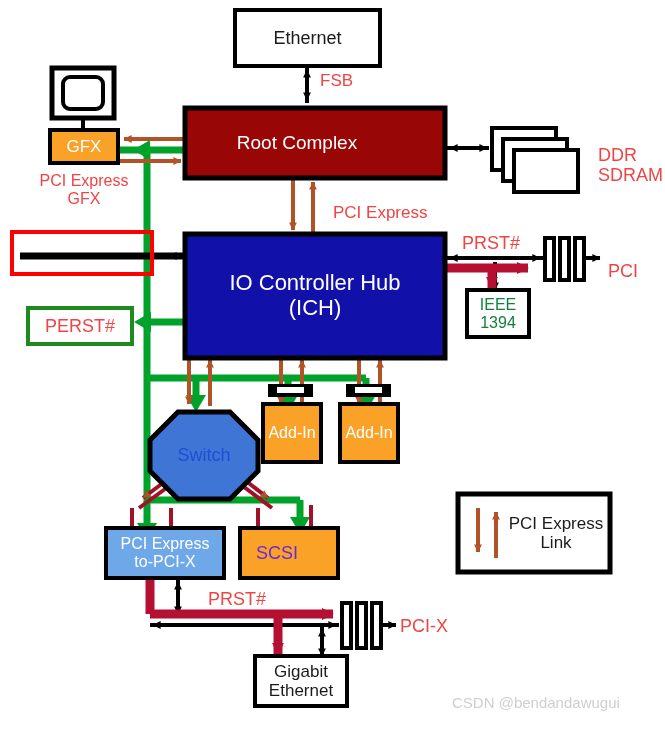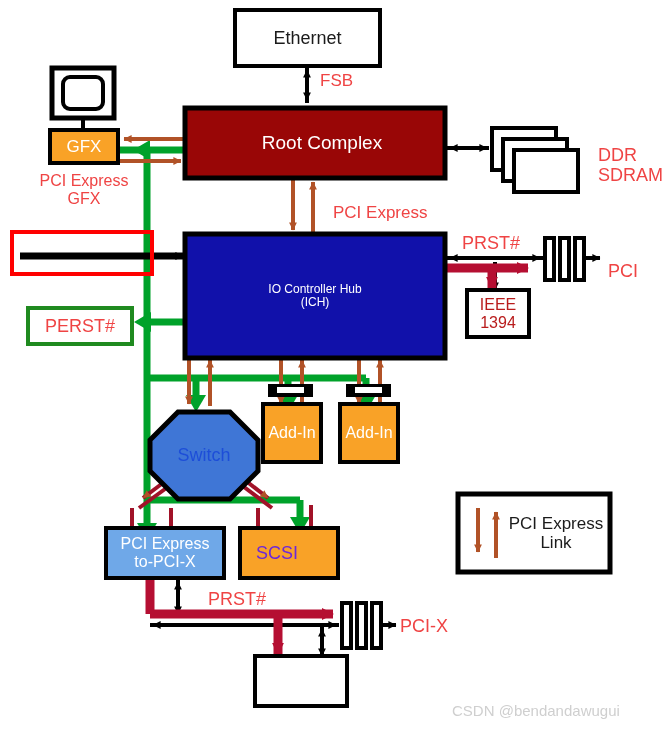--- a/index.html
+++ b/index.html
@@ -179,23 +179,23 @@
       <rect x="255" y="656" width="92" height="50" fill="#fff" stroke="#000" stroke-width="4"></rect>
 
       <rect x="458" y="494" width="152" height="78" fill="#fff" stroke="#000" stroke-width="5"></rect>
       <line x1="478" y1="508" x2="478" y2="552" stroke="#b15227" stroke-width="4" marker-end="url(#ahBrown)"></line>
       <line x1="496" y1="558" x2="496" y2="512" stroke="#b15227" stroke-width="4" marker-end="url(#ahBrown)"></line>
     </g>
   </svg>
 
   <div class="boxlbl" style="left:235px;top:10px;width:145px;height:56px;font-size:18px;color:#1b1b1b;">Ethernet</div>
 
-  <div class="boxlbl" style="left:192px;top:108px;width:260px;height:70px;font-size:19px;color:#fff;">Root Complex</div>
-
-  <div class="boxlbl" style="left:185px;top:234px;width:260px;height:124px;font-size:12px;color:#fff;flex-direction:column;">
+  <div class="boxlbl" style="left:167px;top:108px;width:260px;height:70px;font-size:19px;color:#fff;">Root Complex</div>
+
+  <div class="boxlbl" style="left:185px;top:234px;width:260px;height:124px;font-size:22px;color:#fff;flex-direction:column;">
     <span>IO Controller Hub</span>
     <span>(ICH)</span>
   </div>
 
   <div class="boxlbl" style="left:50px;top:130px;width:68px;height:33px;font-size:17px;color:#fff;">GFX</div>
 
   <div class="lbl" style="left:20px;top:172px;font-size:16px;text-align:center;width:128px;"><span>PCI Express</span><br><span>GFX</span></div>
 
 
   <div class="boxlbl" style="left:28px;top:308px;width:104px;height:36px;font-size:18px;color:#ef4444;">PERST#</div>
@@ -203,42 +203,46 @@
   <div class="lbl" style="left:320px;top:71px;font-size:17px;">FSB</div>
 
   <div class="lbl" style="left:333px;top:203px;font-size:17px;">PCI Express</div>
 
   <div class="lbl" style="left:598px;top:145px;font-size:18px;text-align:left;"><span>DDR</span><br><span>SDRAM</span></div>
 
   <div class="lbl" style="left:462px;top:233px;font-size:18px;">PRST#</div>
 
   <div class="lbl" style="left:608px;top:261px;font-size:18px;">PCI</div>
 
-  <div class="boxlbl" style="left:467px;top:290px;width:62px;height:47px;font-size:16px;color:#b91c1c;flex-direction:column;">
+  <div class="boxlbl" style="left:467px;top:290px;width:62px;height:47px;font-size:16px;color:#15803d;flex-direction:column;">
     <span>IEEE</span>
     <span>1394</span>
   </div>
 
   <div class="boxlbl" style="left:150px;top:428px;width:108px;height:55px;font-size:18px;color:#1d4ed8;">Switch</div>
 
   <div class="boxlbl" style="left:263px;top:404px;width:58px;height:58px;font-size:16px;color:#fff;">Add-In</div>
   <div class="boxlbl" style="left:340px;top:404px;width:58px;height:58px;font-size:16px;color:#fff;">Add-In</div>
 
   <div class="boxlbl" style="left:106px;top:528px;width:118px;height:50px;font-size:16px;color:#fff;flex-direction:column;">
     <span>PCI Express</span>
     <span>to-PCI-X</span>
   </div>
 
   <div class="boxlbl" style="left:228px;top:528px;width:98px;height:50px;font-size:18px;color:#6d28d9;">SCSI</div>
 
   <div class="lbl" style="left:208px;top:589px;font-size:18px;">PRST#</div>
 
   <div class="lbl" style="left:400px;top:616px;font-size:18px;">PCI-X</div>
 
+  <div class="boxlbl" style="left:255px;top:656px;width:92px;height:50px;font-size:17px;color:#1b1b1b;flex-direction:column;">
+    <span>Gigabit</span>
+    <span>Ethernet</span>
+  </div>
 
   <div class="boxlbl" style="left:506px;top:494px;width:100px;height:78px;font-size:17px;color:#1b1b1b;flex-direction:column;">
     <span>PCI Express</span>
     <span>Link</span>
   </div>
 
-  <div class="wm" style="left:452px;top:694px;margin-top:8px;">CSDN @bendandawugui</div>
+  <div class="wm" style="left:452px;top:694px;">CSDN @bendandawugui</div>
 
 </div>
 
 </body></html>

